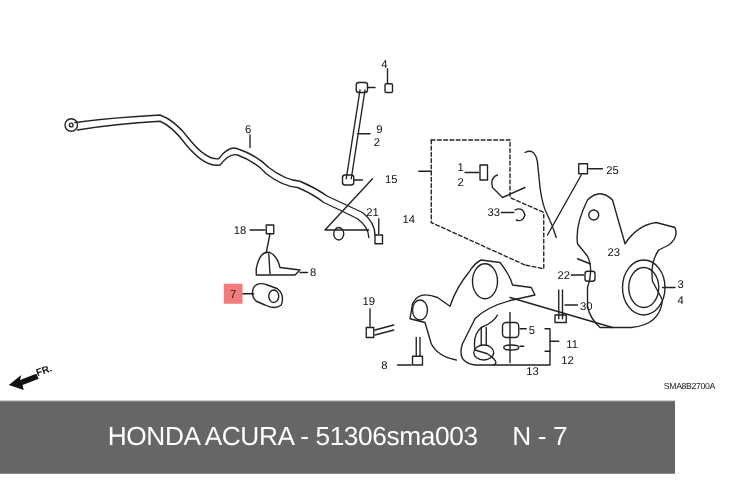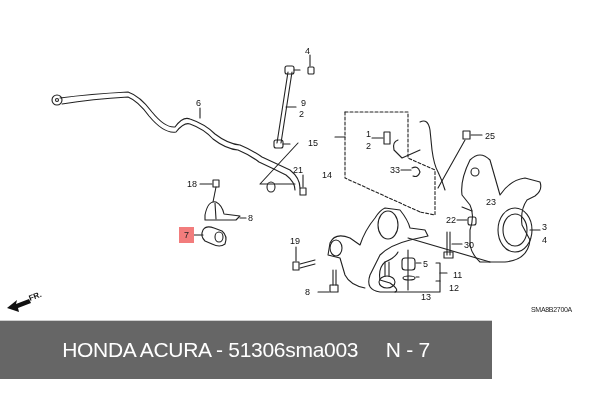--- a/index.html
+++ b/index.html
@@ -2,21 +2,21 @@
 <html><head>
 <meta charset="utf-8">
 <style>
   html, body { margin:0; padding:0; background:#ffffff; }
   body { width:600px; height:400px; position:relative; overflow:hidden; font-family:"Liberation Sans", sans-serif; }
   #diagram { position:absolute; left:0; top:0; width:600px; height:320px; }
   .callout { position:absolute; font-family:"Liberation Sans", sans-serif; font-size:9px; color:#111; line-height:10px; }
   .callout.hl { background:#f27c7c; color:#222; width:15px; height:16px; line-height:16px; text-align:center; font-size:9px; }
   #diagram-code { position:absolute; left:531px; top:306px; font-size:7px; color:#222; letter-spacing:-0.3px; }
   #fr-arrow { position:absolute; left:5px; top:290px; }
-  #banner { position:absolute; left:0; top:320px; width:492px; height:58px; background:#666666; border-top:1px solid #cfcfcf; display:flex; align-items:center; justify-content:center; }
+  #banner { position:absolute; left:0; top:320px; width:540px; height:58px; background:#666666; border-top:1px solid #cfcfcf; display:flex; align-items:center; justify-content:center; }
   #banner-text { color:#ffffff; font-family:"Liberation Sans", sans-serif; font-size:21px; letter-spacing:-0.3px; white-space:pre; }
 </style>
 </head>
 <body>
 
 <div id="diagram">
   <svg width="600" height="320" viewBox="0 0 600 320" style="position:absolute;left:0;top:0;">
     <g fill="none" stroke="#222" stroke-width="1.1" stroke-linejoin="round" stroke-linecap="round">
 
       <path d="M60,98 Q90,94 128,92 Q140,96 152,112 Q165,128 175,127 Q183,116 190,119 Q205,124 215,134 Q228,144 240,145 Q252,150 262,157 Q275,163 290,170 Q300,178 300,188"></path>

